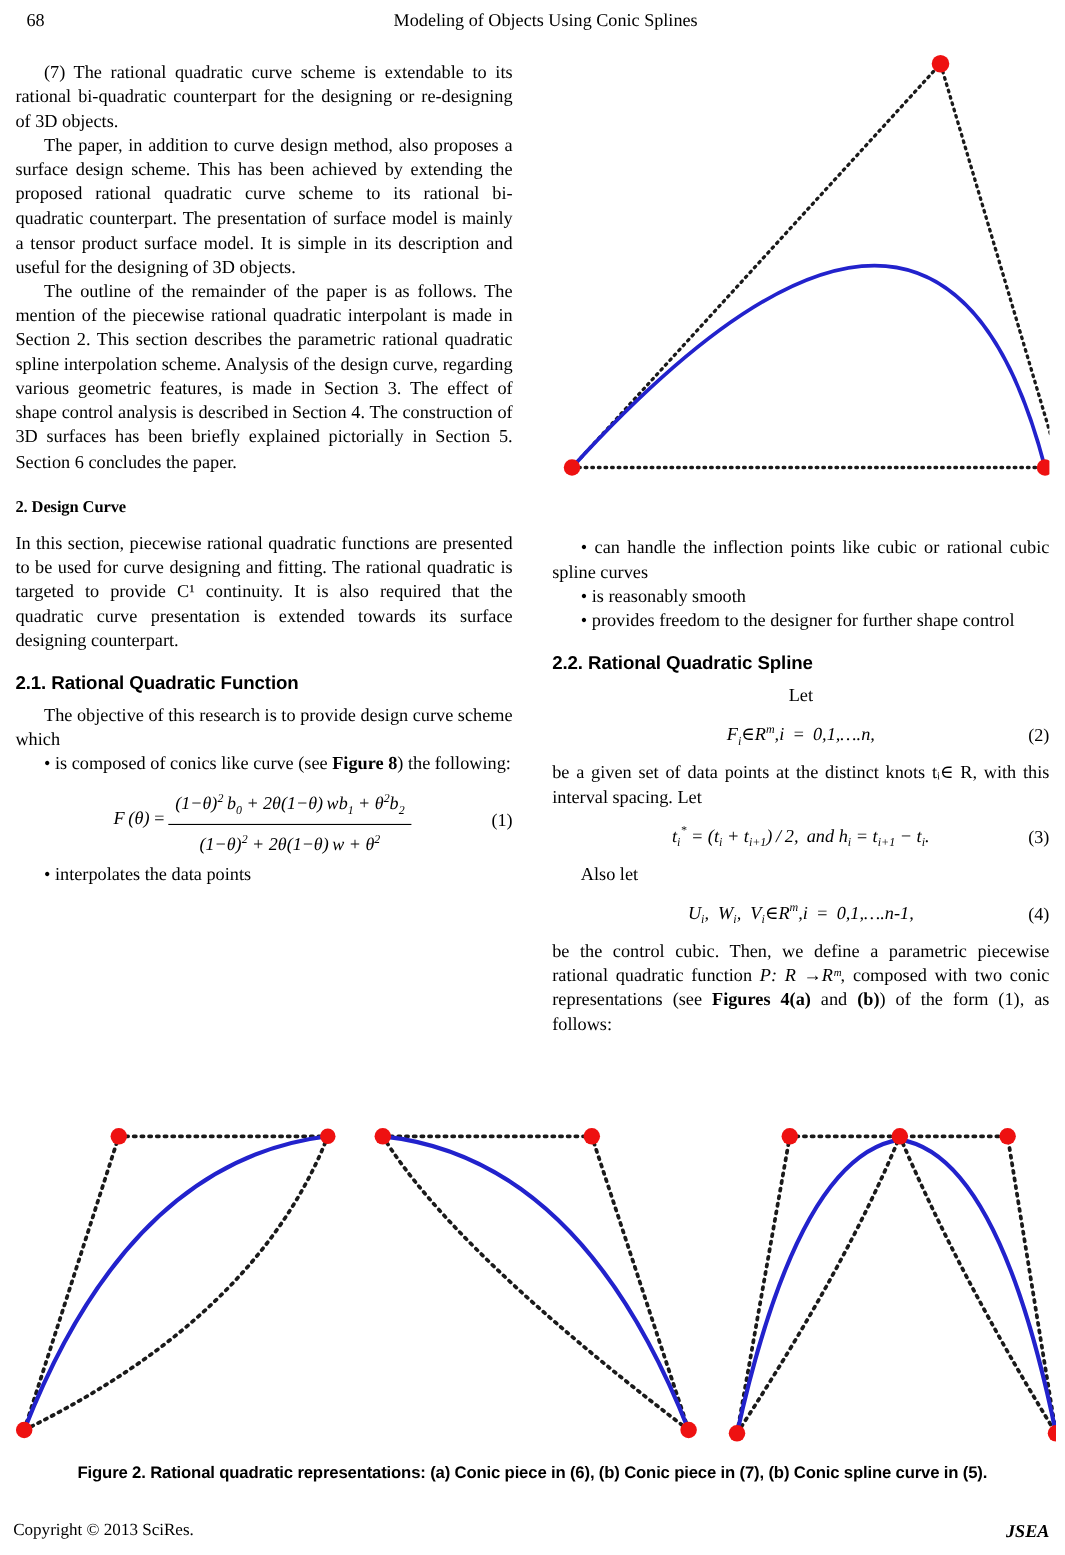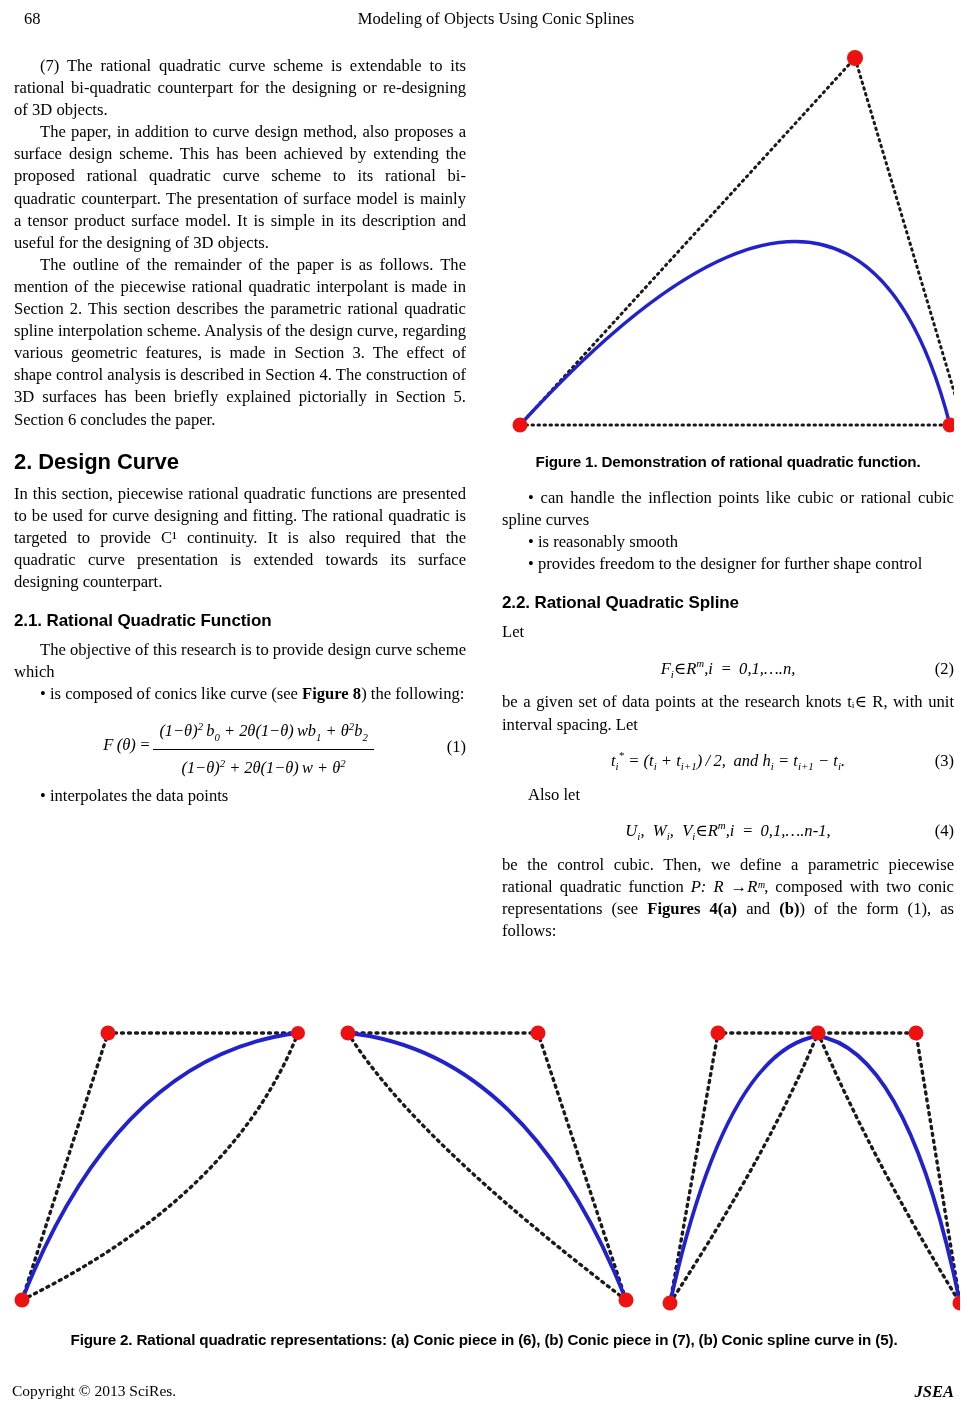--- a/index.html
+++ b/index.html
@@ -59,22 +59,22 @@
   .col-left  { left: 14px; }
   .col-right { left: 502px; }
 
   p.para {
     margin: 0;
     text-indent: 26px;
   }
   p.para.noindent { text-indent: 0; }
 
   h2.sec {
-    font-family: Liberation Sans, sans-serif;
-    font-size: 22px;
+    font-family: Liberation Serif, serif;
+    font-size: 15px;
     font-weight: bold;
     margin: 19px 0 10px 0;
     line-height: 23px;
     letter-spacing: -0.1px;
   }
   h3.subsec {
     font-family: "Liberation Sans", "DejaVu Sans", sans-serif;
     font-size: 17px;
     font-weight: bold;
     margin: 17px 0 8px 0;
@@ -82,21 +82,21 @@
     letter-spacing: -0.1px;
   }
   p.bullet {
     margin: 0;
     text-indent: 26px;
     text-align: justify;
   }
   p.plain {
     margin: 0;
     text-indent: 0;
-    text-align: left;
+    text-align: center;
   }
   .bold { font-weight: bold; }
   .ital { font-style: italic; }
 
   
   .mathline {
     display: block;
     text-align: center;
     position: relative;
     font-style: italic;
@@ -239,40 +239,39 @@
       <polyline points="18,385 353,18 462,385" fill="none" stroke="#1a1a1a" stroke-width="3" stroke-dasharray="1.5 4.5" stroke-linecap="round"></polyline>
       <line x1="18" y1="385" x2="448" y2="385" stroke="#1a1a1a" stroke-width="3" stroke-dasharray="1.5 4.5" stroke-linecap="round"></line>
 
       <path d="M18,385 Q353,18 448,385" fill="none" stroke="#2222cc" stroke-width="3.4" stroke-linecap="round"></path>
 
       <circle cx="18" cy="385" r="7.5" fill="#ee1111"></circle>
       <circle cx="353" cy="18" r="8" fill="#ee1111"></circle>
       <circle cx="448" cy="385" r="7.5" fill="#ee1111"></circle>
     </svg>
   </div>
-  <div class="cap fig1-cap">Figure 1. Demonstration of rational quadratic function.</div>
 
   <div class="col col-right" style="top:487px;">
 
     <p class="bullet">• can handle the inflection points like cubic or rational cubic spline curves</p>
     <p class="bullet">• is reasonably smooth</p>
     <p class="bullet">• provides freedom to the designer for further shape control</p>
 
     <h3 class="subsec">2.2. Rational Quadratic Spline</h3>
 
     <p class="plain">Let</p>
 
     <div class="eqwrap">
       <div class="mathline">
         <span>F<sub class="sm">i</sub>∈R<sup class="sm">m</sup>,i  =  0,1,….n,</span>
         <span class="eqno">(2)</span>
       </div>
     </div>
 
-    <p class="para noindent">be a given set of data points at the research knots tᵢ∈ R, with unit interval spacing. Let</p>
+    <p class="para noindent">be a given set of data points at the distinct knots tᵢ∈ R, with this interval spacing. Let</p>
 
     <div class="eqwrap">
       <div class="mathline">
         <span>t<sub class="sm">i</sub><sup class="sm">*</sup> = (t<sub class="sm">i</sub> + t<sub class="sm">i+1</sub>) / 2,  and h<sub class="sm">i</sub> = t<sub class="sm">i+1</sub> − t<sub class="sm">i</sub>.</span>
         <span class="eqno">(3)</span>
       </div>
     </div>
 
     <p class="para">Also let</p>
 

